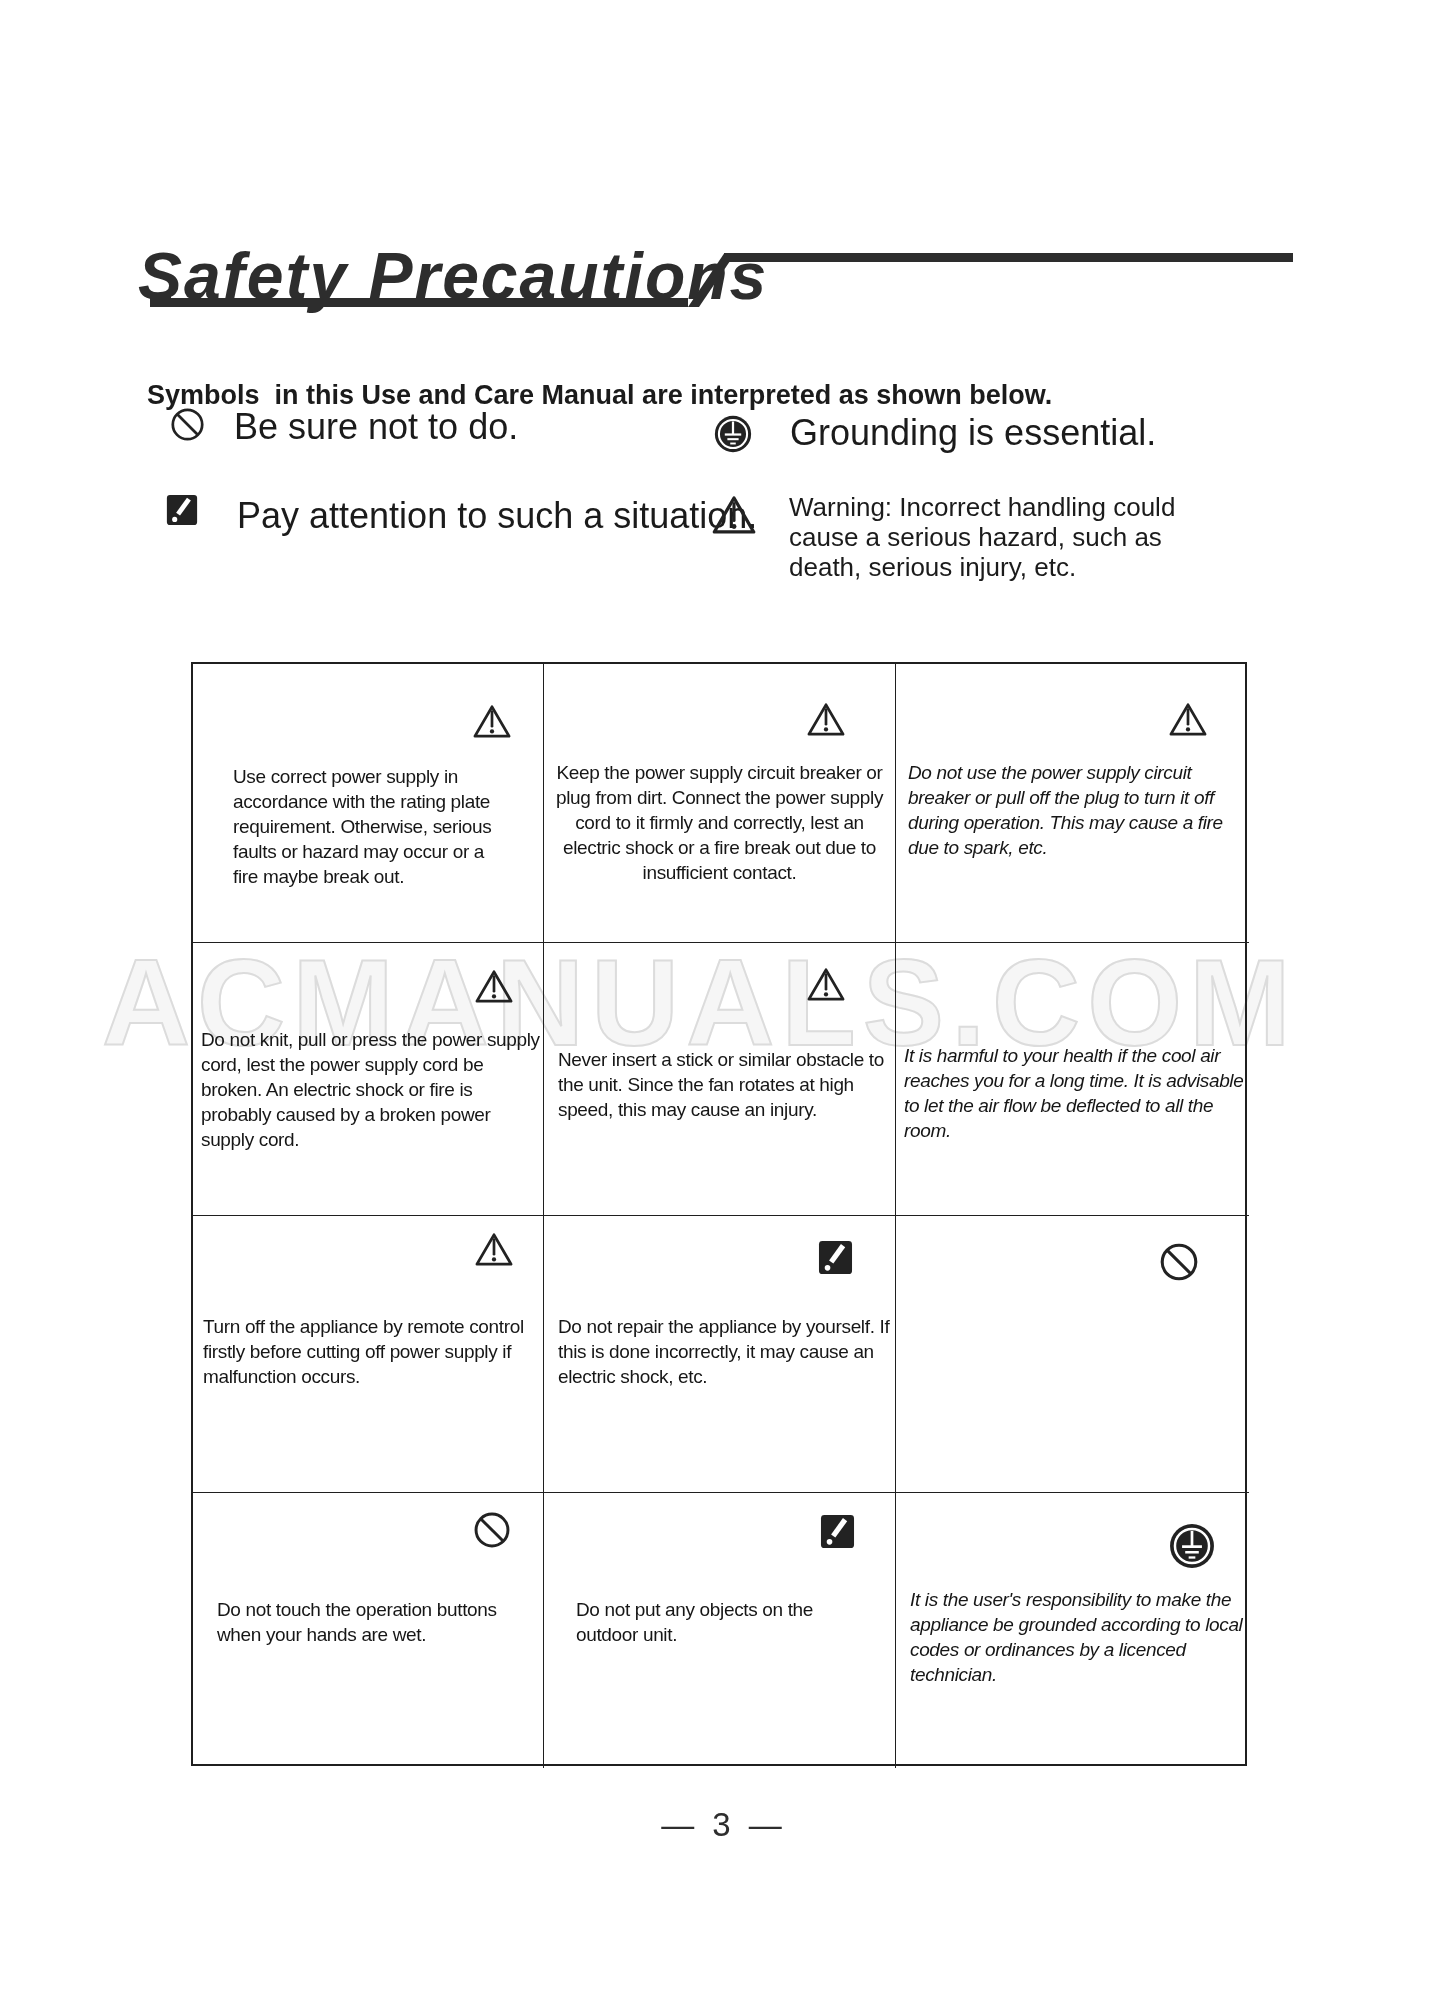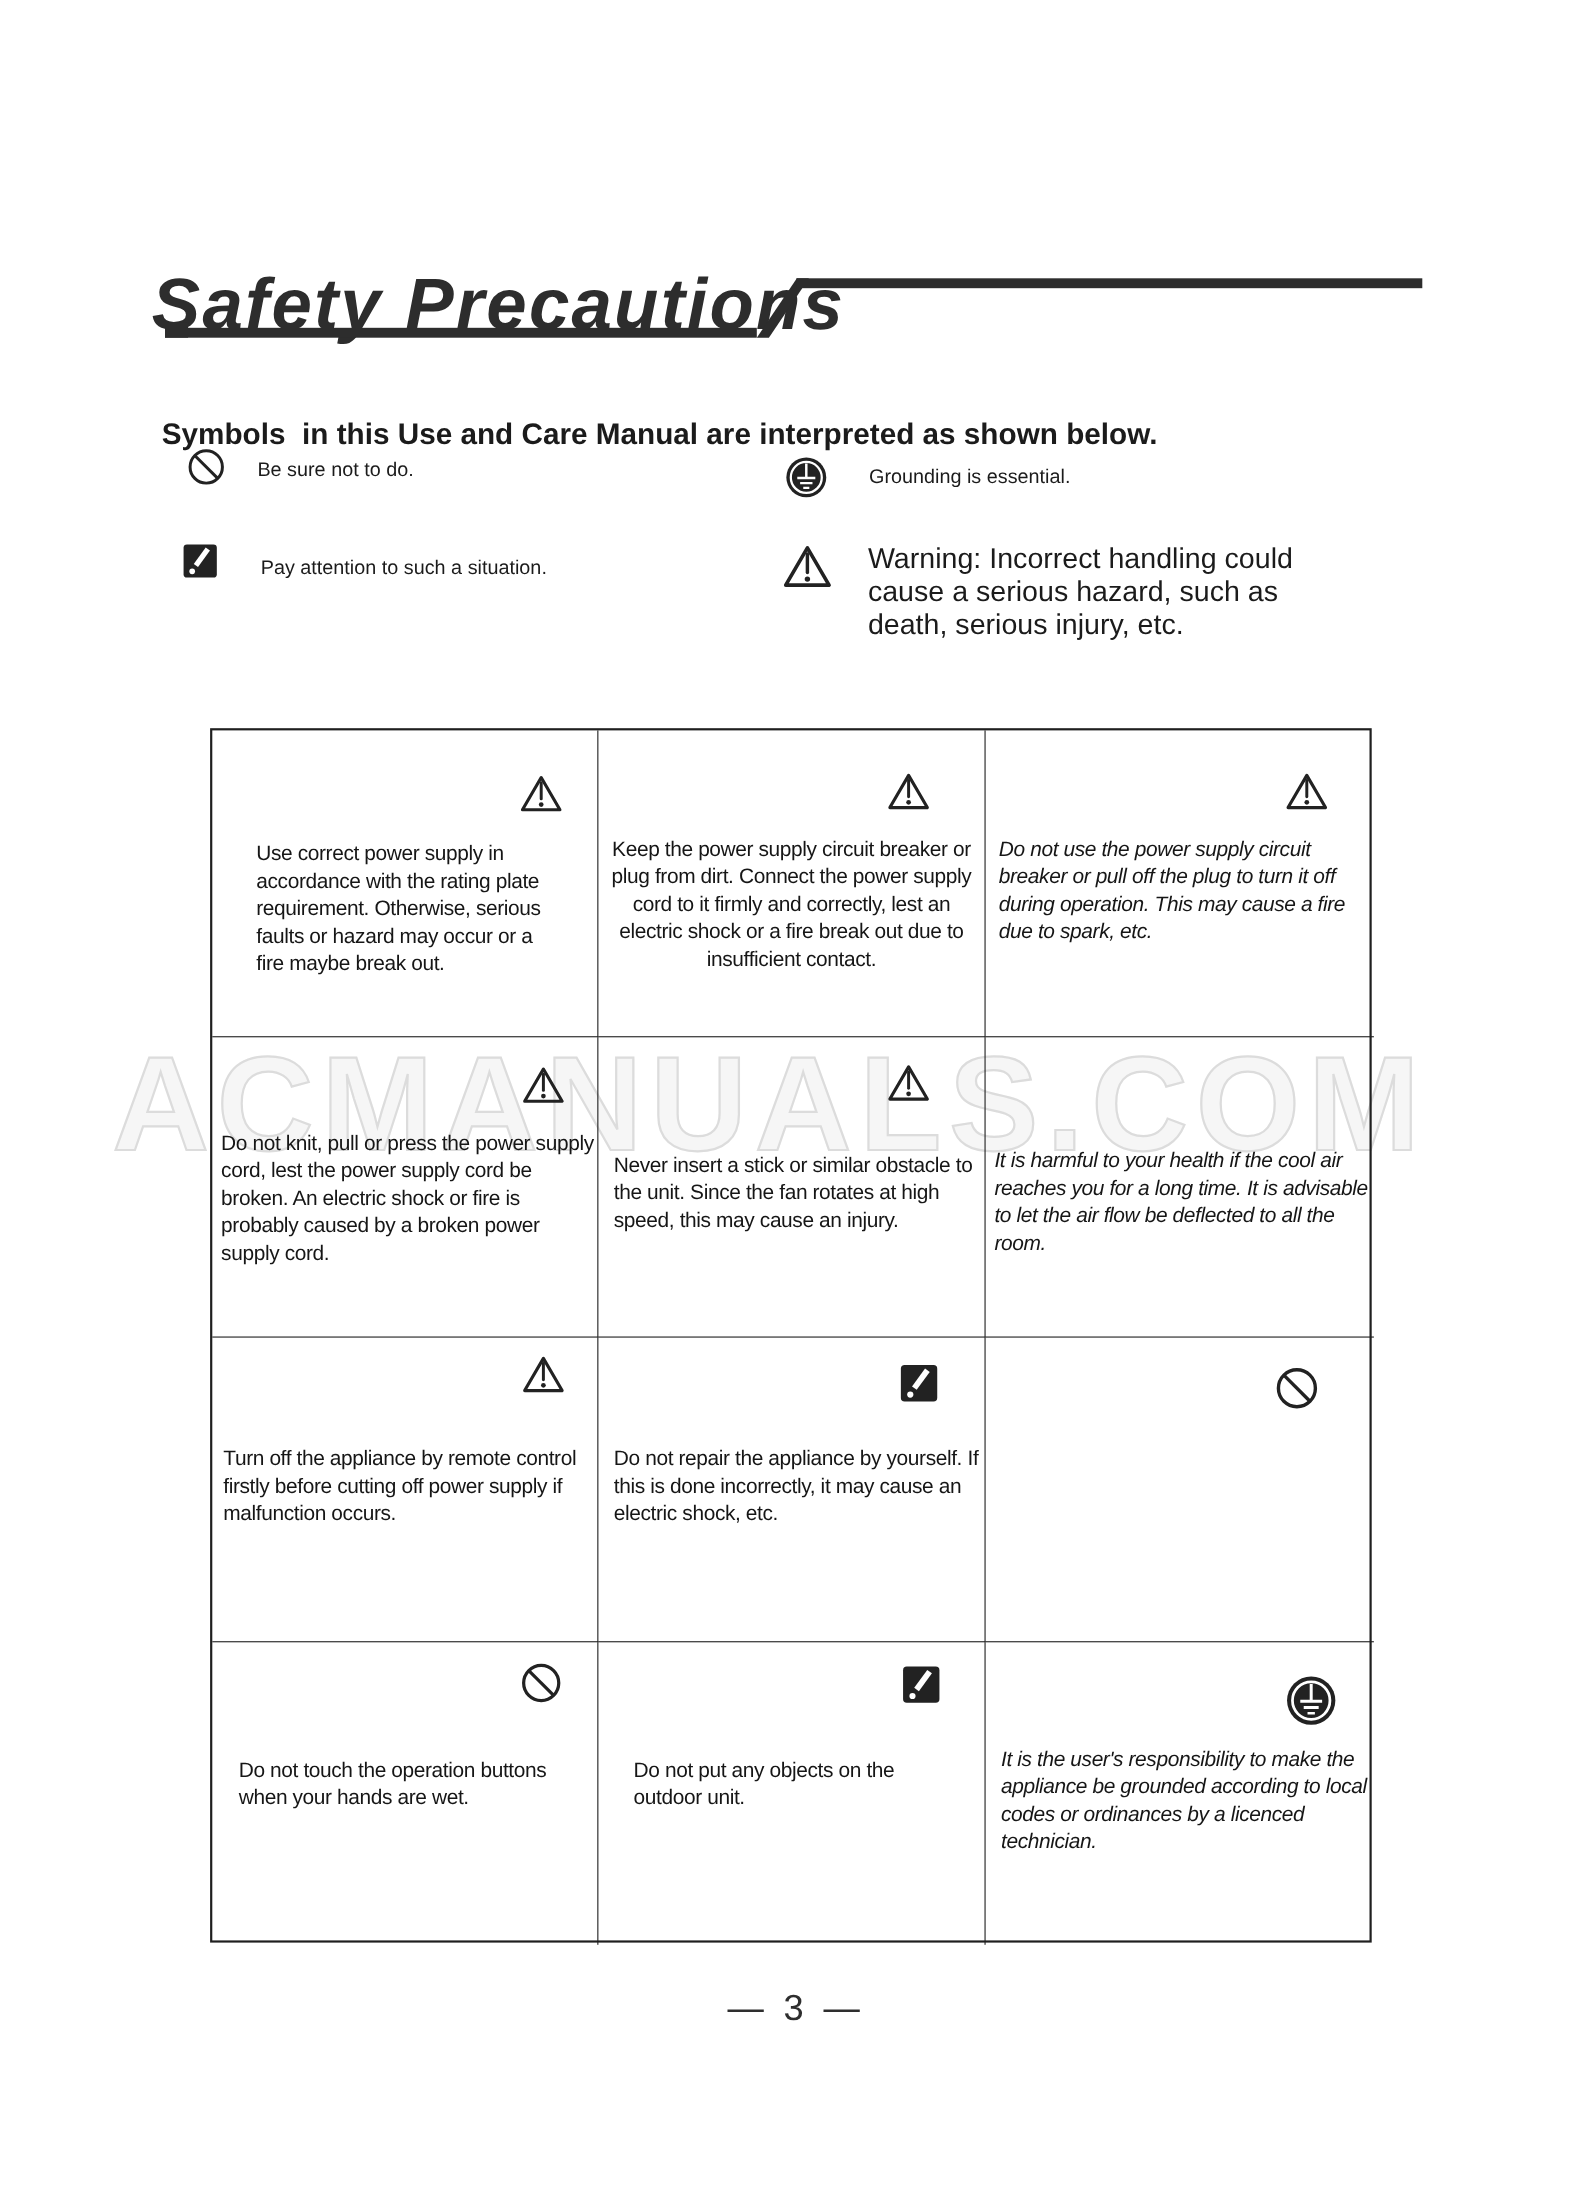--- a/index.html
+++ b/index.html
@@ -29,21 +29,21 @@
   
   .symbols-heading{
     position:absolute;left:147px;top:360px;
     font-size:27px;font-weight:bold;color:#1b1b1b;white-space:pre-wrap;z-index:2;margin-top:20px;
   }
   .legend-icon{position:absolute;color:#222;z-index:2;}
   .li-prohibition{left:170px;top:407px;width:35px;height:35px;}
   .li-grounding{left:714px;top:415px;width:38px;height:38px;}
   .li-attention{left:166px;top:494px;width:32px;height:32px;}
   .li-warning{left:712px;top:495px;width:44px;height:40px;}
-  .legend-label{position:absolute;font-size:18px;color:#1b1b1b;z-index:2;line-height:30px;}
+  .legend-label{position:absolute;font-size:36px;color:#1b1b1b;z-index:2;line-height:30px;}
   .ll-1{left:234px;top:412px;}
   .ll-2{left:790px;top:418px;}
   .ll-3{left:237px;top:501px;}
   .ll-4{left:789px;top:492px;width:452px;font-size:26px;line-height:30px;}
 
   
   .watermark{
     position:absolute;left:102px;top:942px;z-index:0;
     font-size:122px;font-weight:bold;letter-spacing:7px;line-height:1;
     color:#f6f6f6;-webkit-text-stroke:2px #dcdcdc;

